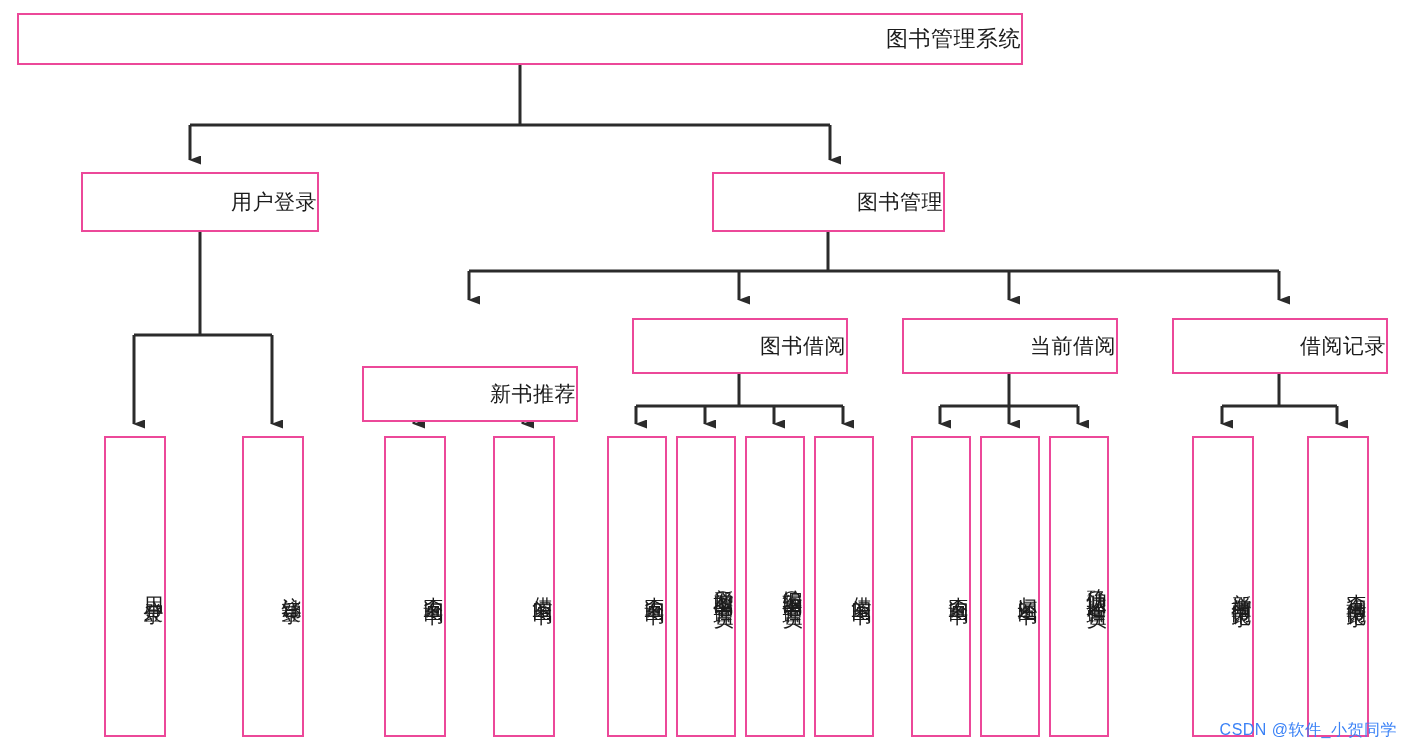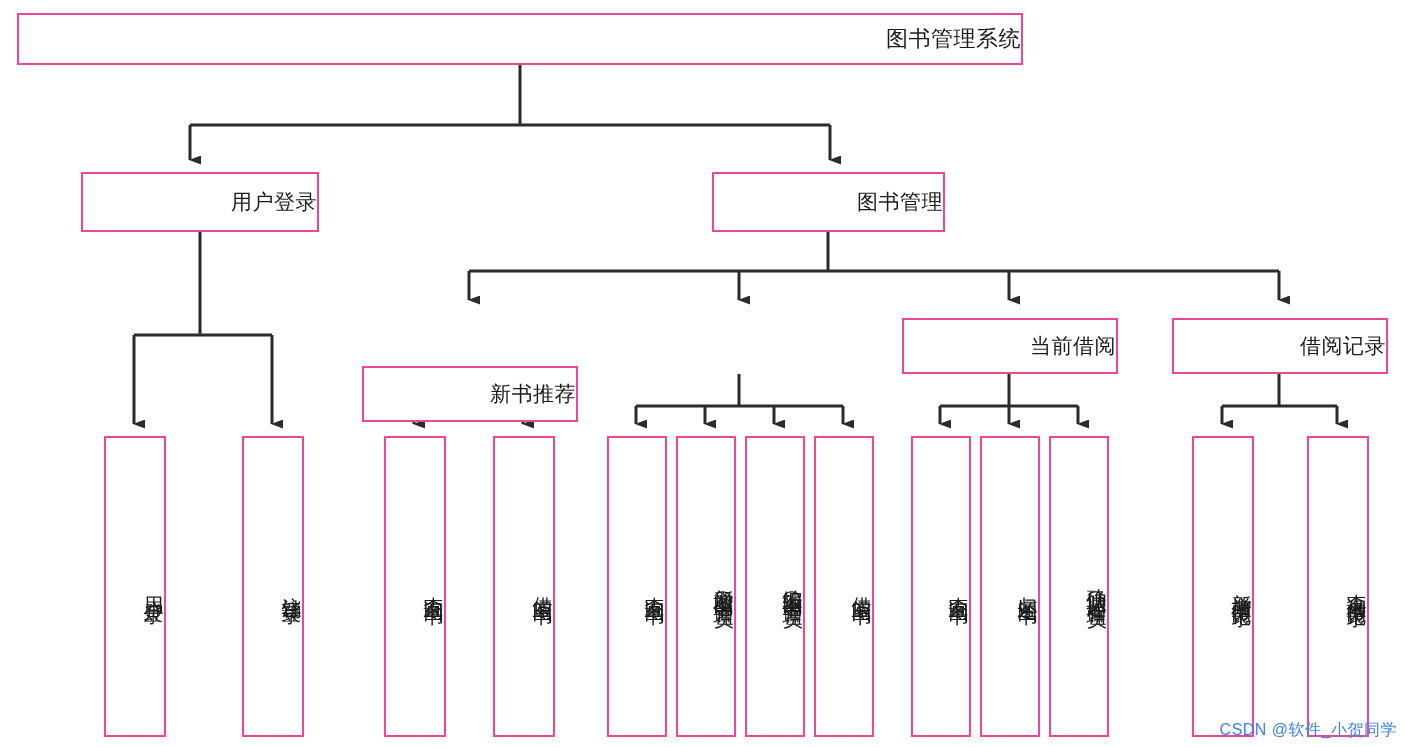--- a/index.html
+++ b/index.html
@@ -134,20 +134,23 @@
   <div class="node-box" style="left:81px; top:172px; width:238px; height:60px;">
     <span class="node-label-h">用户登录</span>
   </div>
   <div class="node-box" style="left:712px; top:172px; width:233px; height:60px;">
     <span class="node-label-h">图书管理</span>
   </div>
 
   <div class="node-box" style="left:362px; top:318px; width:216px; height:56px;margin-top:48px;">
     <span class="node-label-h">新书推荐</span>
   </div>
+  <div class="node-box" style="left:632px; top:318px; width:216px; height:56px;">
+    <span class="node-label-h">图书借阅</span>
+  </div>
   <div class="node-box" style="left:1172px; top:318px; width:216px; height:56px;">
     <span class="node-label-h">借阅记录</span>
   </div>
   <div class="node-box" style="left:902px; top:318px; width:216px; height:56px;">
     <span class="node-label-h">当前借阅</span>
   </div>
 
   <div class="node-box" style="left:104px; top:436px; width:62px; height:301px;">
     <span class="node-label-v">用户登录</span>
   </div>

